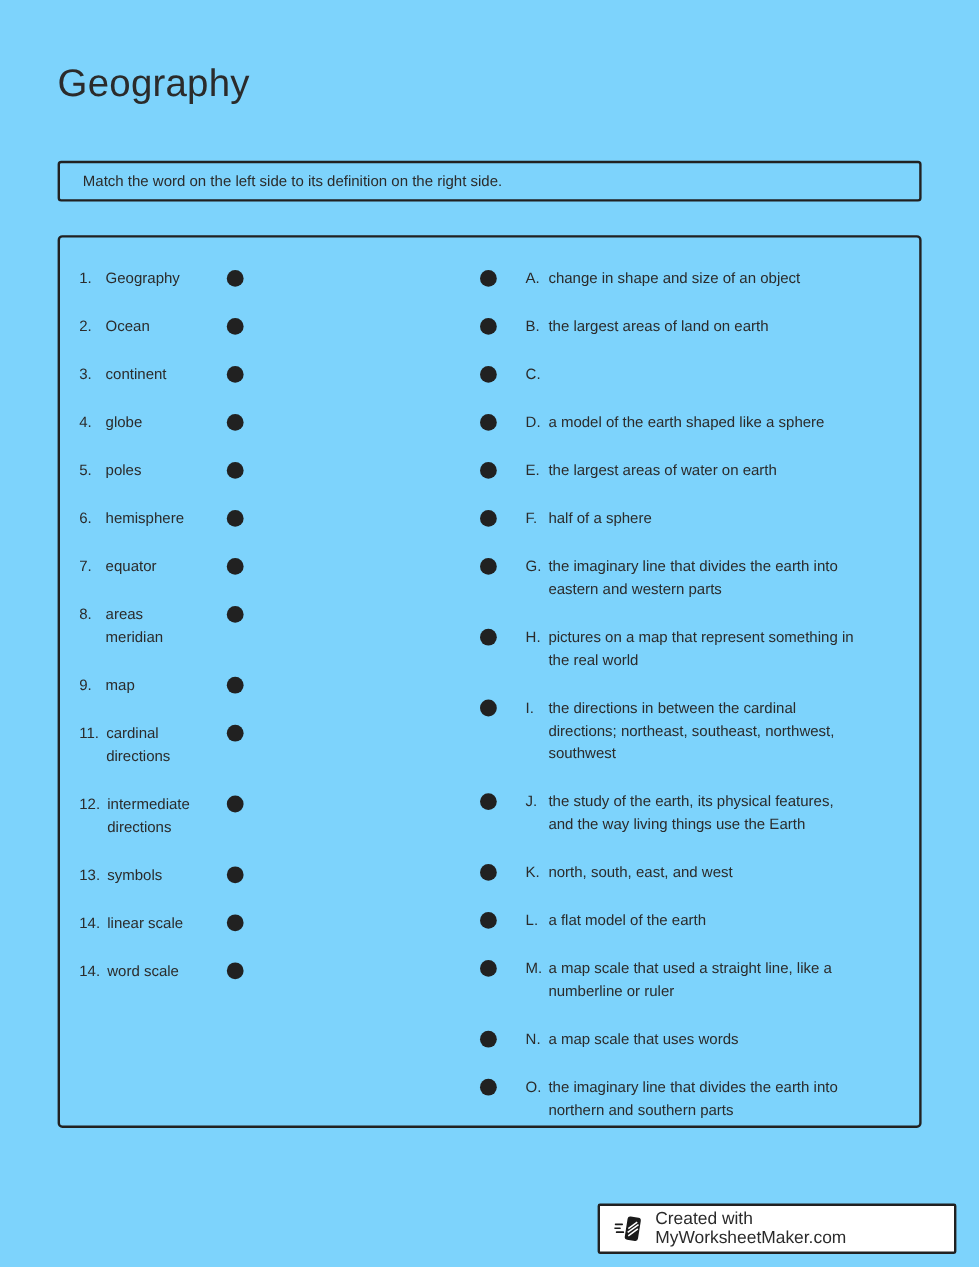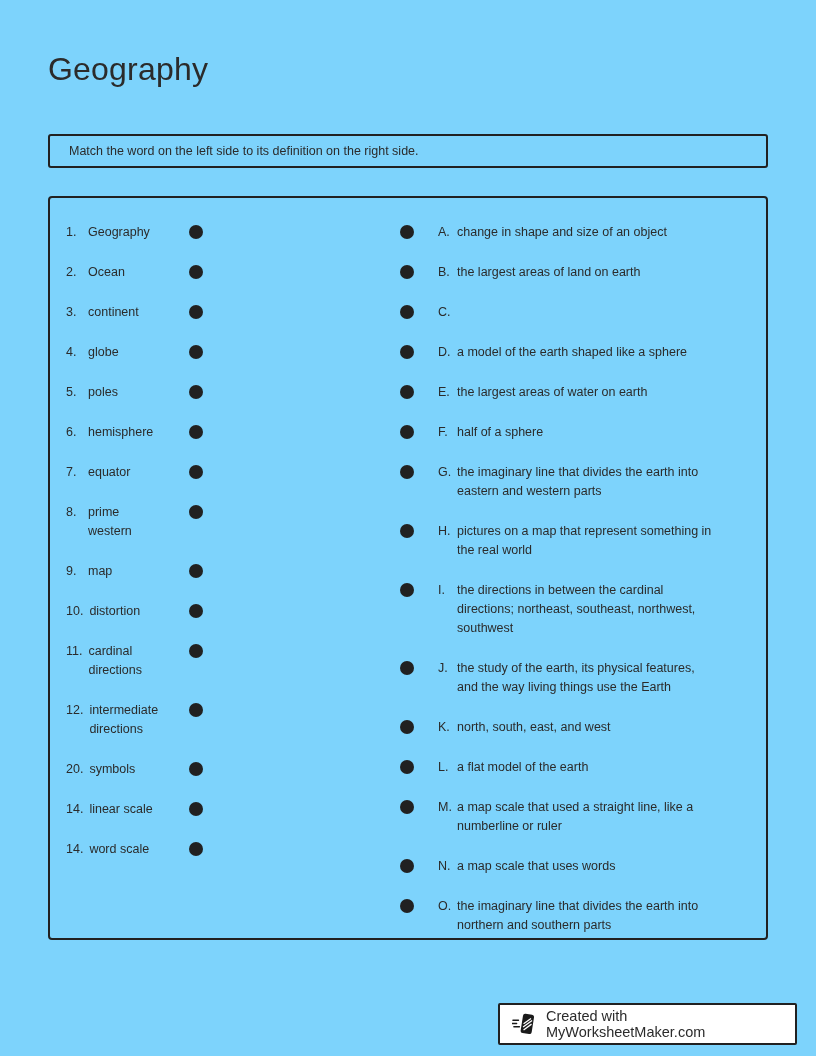--- a/index.html
+++ b/index.html
@@ -100,50 +100,45 @@
   </li>
 
   <li class="item">
     <span class="num">7.</span>
     <span class="txt">equator</span>
     <span class="dot"></span>
   </li>
 
   <li class="item">
     <span class="num">8.</span>
-    <span class="txt">prime western</span>
+    <span class="txt">areas meridian</span>
     <span class="dot"></span>
   </li>
 
   <li class="item">
     <span class="num">9.</span>
     <span class="txt">map</span>
     <span class="dot"></span>
   </li>
 
-  <li class="item">
-    <span class="num">10.</span>
-    <span class="txt">distortion</span>
-    <span class="dot"></span>
-  </li>
 
   <li class="item">
     <span class="num">11.</span>
     <span class="txt">cardinal directions</span>
     <span class="dot"></span>
   </li>
 
   <li class="item">
     <span class="num">12.</span>
     <span class="txt">intermediate directions</span>
     <span class="dot"></span>
   </li>
 
   <li class="item">
-    <span class="num">20.</span>
+    <span class="num">13.</span>
     <span class="txt">symbols</span>
     <span class="dot"></span>
   </li>
 
   <li class="item">
     <span class="num">14.</span>
     <span class="txt">linear scale</span>
     <span class="dot"></span>
   </li>
 

